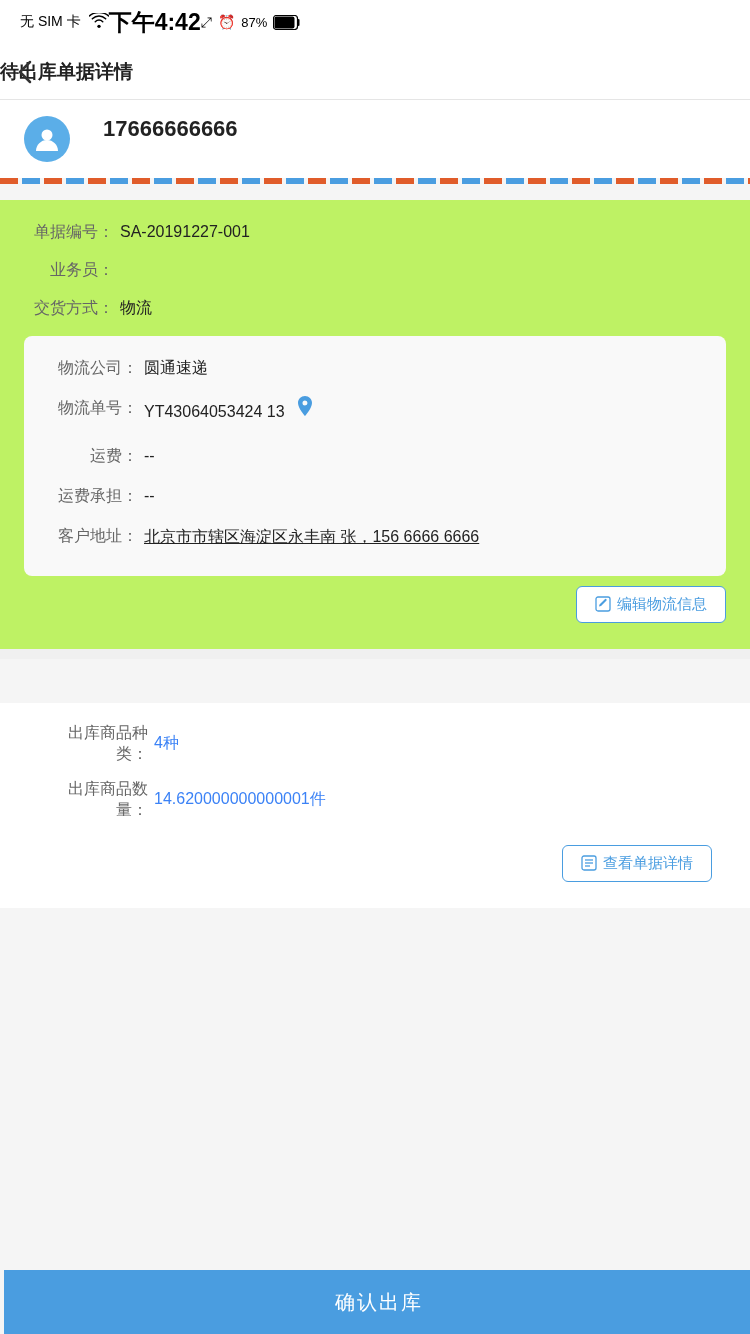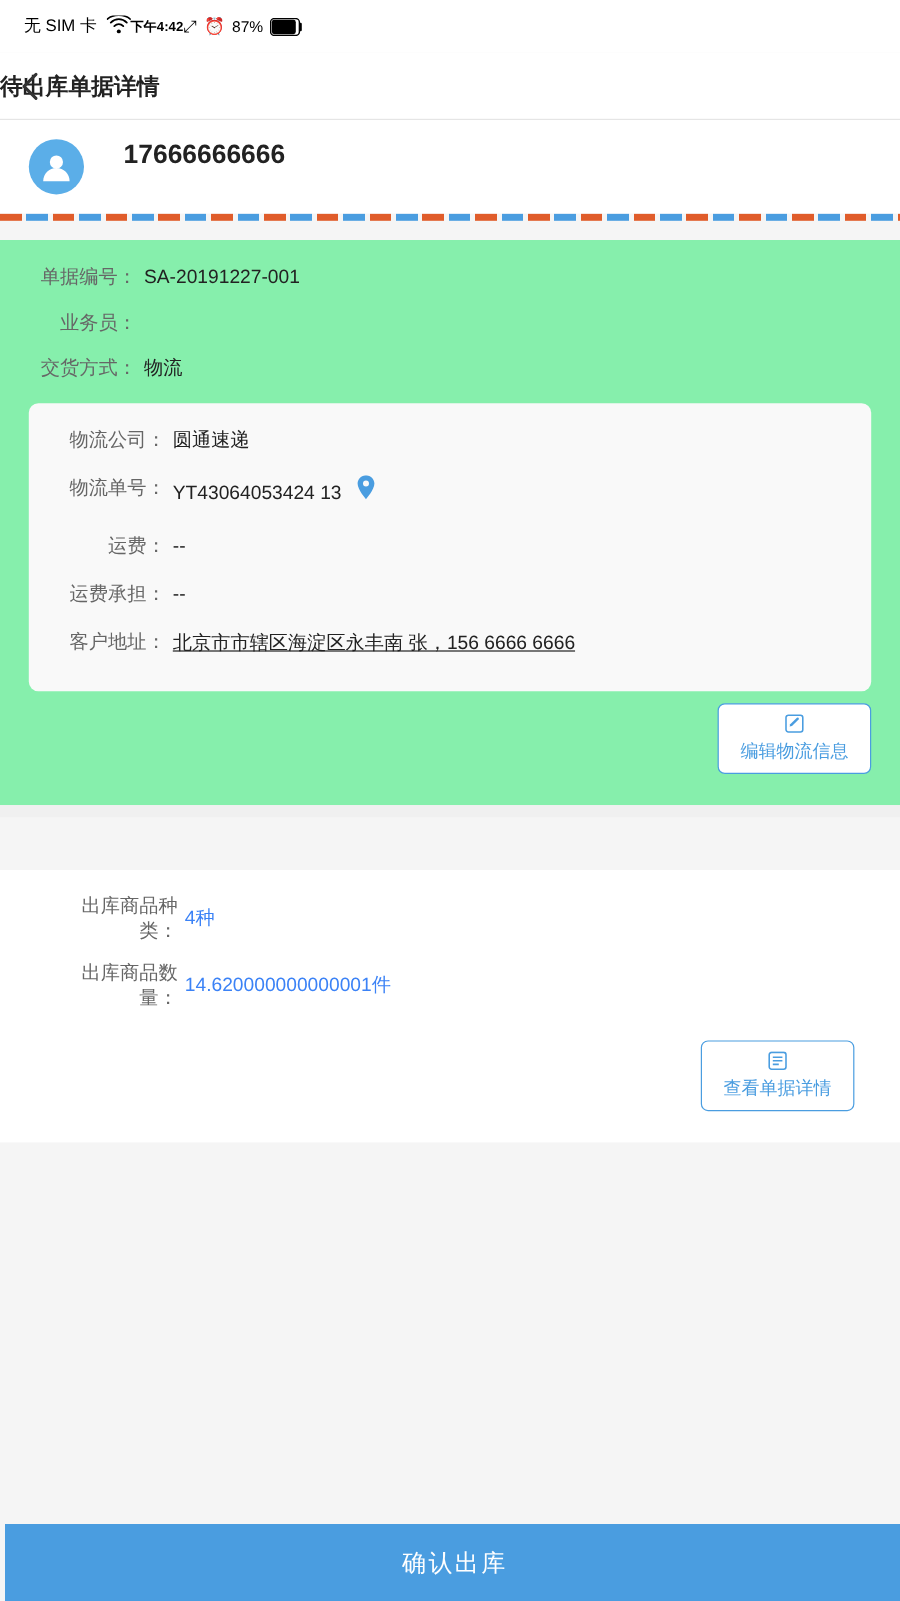--- a/index.html
+++ b/index.html
@@ -17,21 +17,21 @@
     .status-bar {
       height: 44px;
       background: #fff;
       display: flex;
       align-items: center;
       padding: 0 20px;
       font-size: 15px;
       font-weight: 500;
     }
     .status-left { display: flex; align-items: center; gap: 8px; color: #000; font-size: 14px; }
-    .status-center { font-size: 11px; font-weight: 600; color: #000; }
+    .status-center { font-size: 23px; font-weight: 600; color: #000; }
     .status-right { display: flex; align-items: center; gap: 6px; font-size: 13px; color: #000; }
 
     
     .nav-bar {
       height: 56px;
       background: #fff;
       display: flex;
       align-items: center;
       position: relative;
       border-bottom: 1px solid #e5e5e5;
@@ -85,21 +85,21 @@
         #e05c2a 0px, #e05c2a 18px,
         transparent 18px, transparent 22px,
         #4a9de0 22px, #4a9de0 40px,
         transparent 40px, transparent 44px
       );
       margin: 0;
     }
 
     
     .section {
-      background: #86efac;
+      background: #bef264;
       margin: 16px 0 0 0;
       padding: 20px 24px;
     }
 
     .info-row {
       display: flex;
       align-items: flex-start;
       margin-bottom: 14px;
       font-size: 16px;
       line-height: 1.5;
@@ -161,21 +161,20 @@
       border: 1px solid #4a9de0;
       border-radius: 6px;
       color: #4a9de0;
       background: #fff;
       padding: 8px 18px;
       font-size: 15px;
       cursor: pointer;
       display: flex;
       align-items: center;
       gap: 6px;
-      flex-direction: column;
     }
 
     
     .separator {
       height: 10px;
       background: #f0f0f0;
       margin: 0;
     }
 
     

